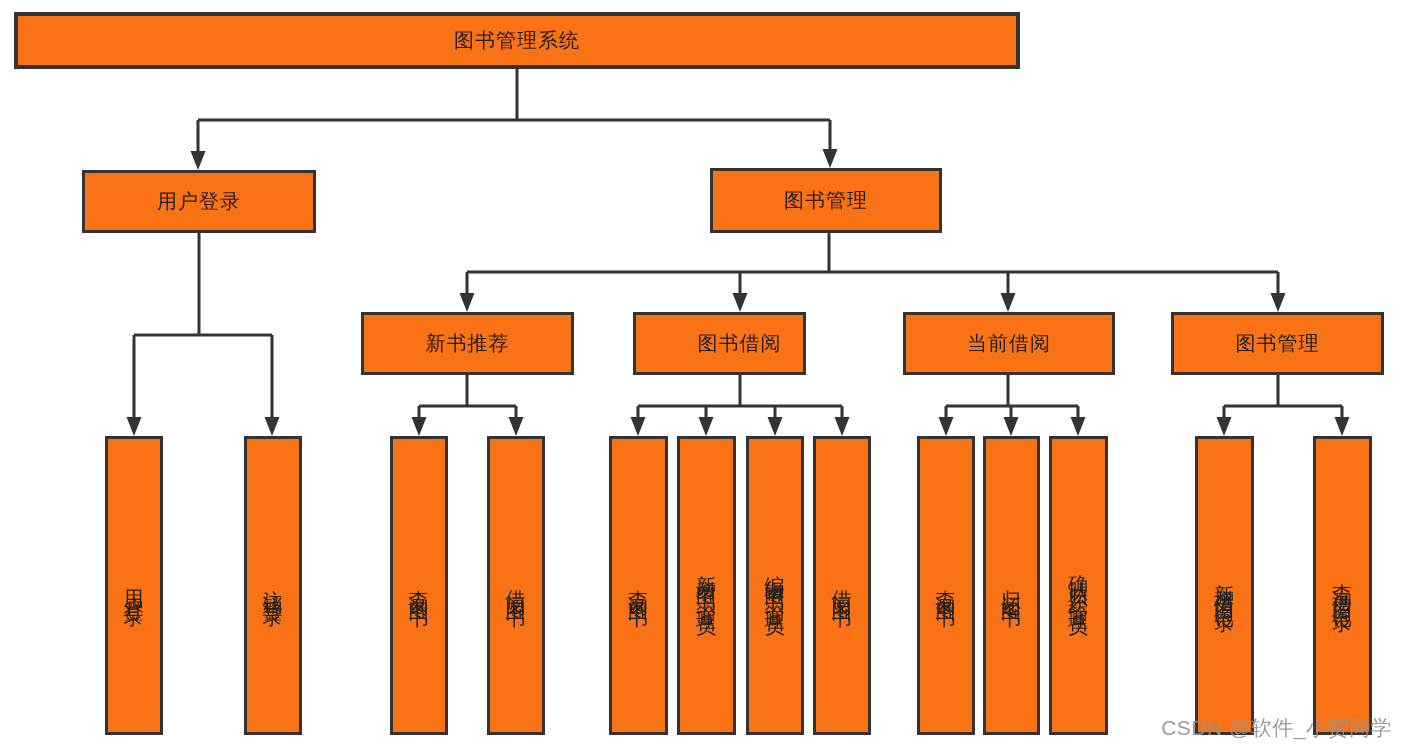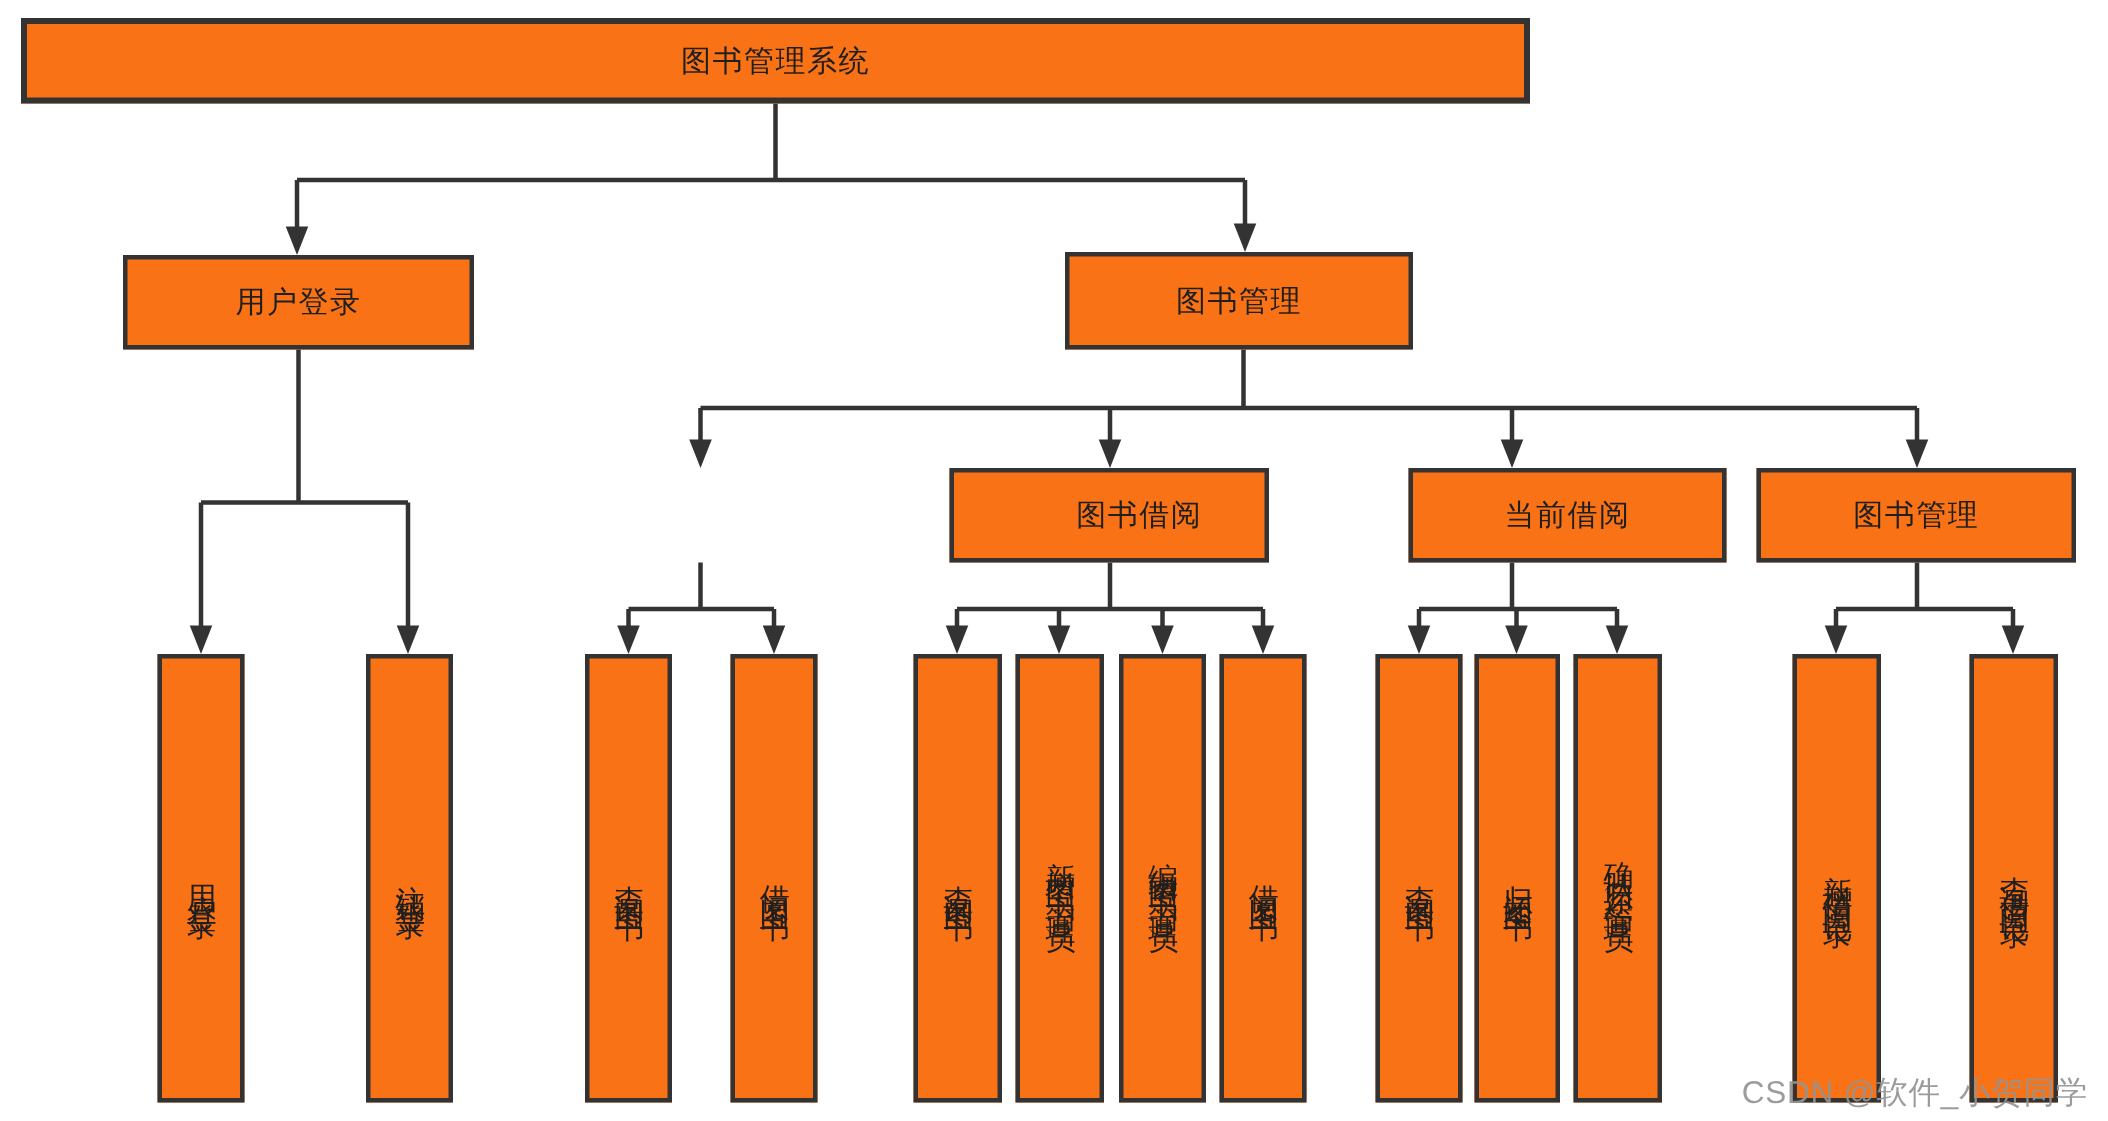--- a/index.html
+++ b/index.html
@@ -111,24 +111,27 @@
     <span>图书管理系统</span>
   </div>
 
   <div class="node hnode" style="left:82px; top:170px; width:234px; height:63px;">
     <span>用户登录</span>
   </div>
   <div class="node hnode" style="left:710px; top:168px; width:232px; height:65px;">
     <span>图书管理</span>
   </div>
 
-  <div class="node hnode" style="left:633px; top:312px; width:213px; height:63px;padding-left:40px;">
+  <div class="node hnode" style="left:361px; top:312px; width:213px; height:63px;">
+    <span>新书推荐</span>
+  </div>
+  <div class="node hnode" style="left:633px; top:312px; width:173px; height:63px;padding-left:40px;">
     <span>图书借阅</span>
   </div>
-  <div class="node hnode" style="left:903px; top:312px; width:212px; height:63px;margin-left:36px;">
+  <div class="node hnode" style="left:903px; top:312px; width:212px; height:63px;">
     <span>当前借阅</span>
   </div>
   <div class="node hnode" style="left:1171px; top:312px; width:213px; height:63px;">
     <span>图书管理</span>
   </div>
 
   <div class="node vnode" style="left:105px; top:436px; width:58px; height:299px;">
     <span>用户登录</span>
   </div>
   <div class="node vnode" style="left:244px; top:436px; width:58px; height:299px;">

